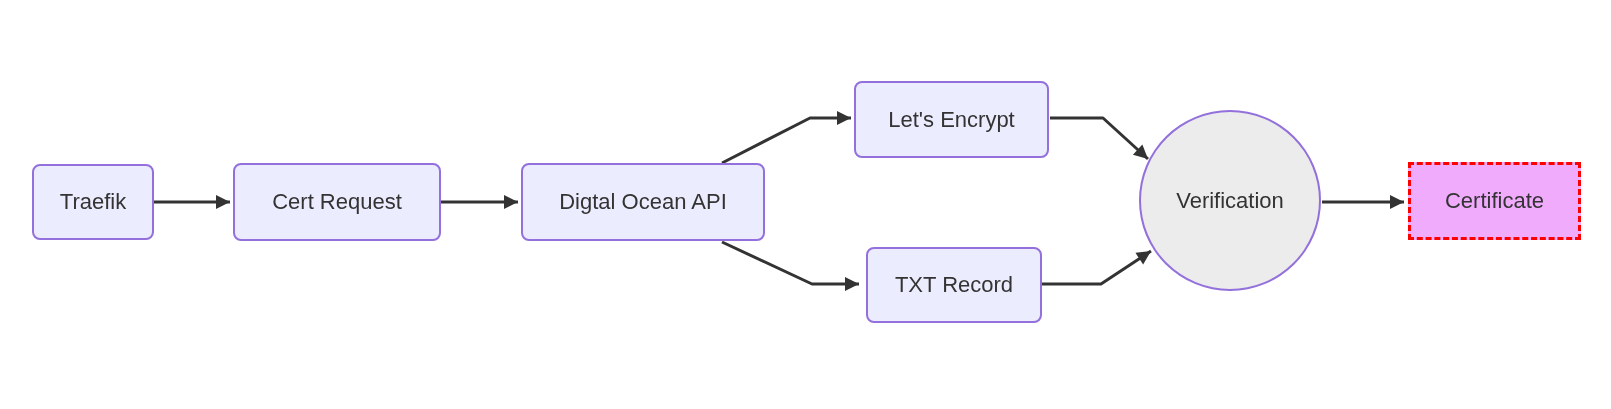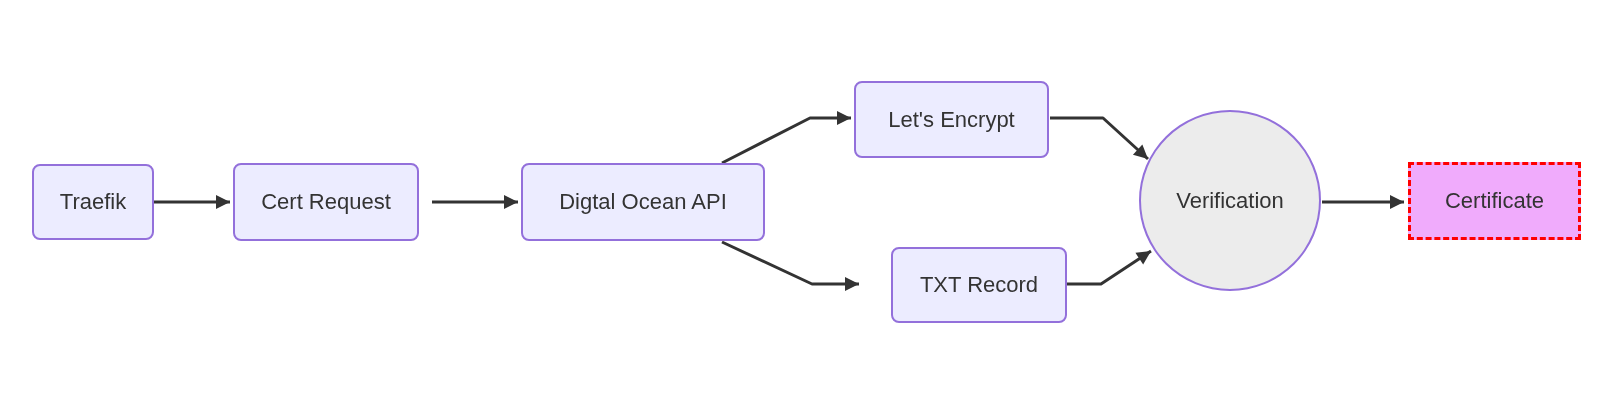--- a/index.html
+++ b/index.html
@@ -43,24 +43,24 @@
     background: #ECECEC;
     border: 2px solid #9370DB;
     border-radius: 50%;
   }
   .node.dashed {
     background: #f0abfc;
     border: 3px dashed #ff0000;
     border-radius: 0;
   }
   #node-traefik        { left: 23px;   top: 164px; width: 122px; height: 76px; margin-left: 9px; }
-  #node-cert-request   { left: 233px;  top: 163px; width: 186px; height: 78px; }
+  #node-cert-request   { left: 233px;  top: 163px; width: 208px; height: 78px; }
   #node-digital-ocean  { left: 521px;  top: 163px; width: 244px; height: 78px; }
   #node-lets-encrypt   { left: 854px;  top: 81px;  width: 195px; height: 77px; }
-  #node-txt-record     { left: 891px;  top: 247px; width: 176px; height: 76px; }
+  #node-txt-record     { left: 866px;  top: 247px; width: 176px; height: 76px; }
   #node-verification   { left: 1139px; top: 110px; width: 182px; height: 181px; text-align: center; }
   #node-certificate    { left: 1408px; top: 162px; width: 173px; height: 78px; }
 </style>
 </head>
 <body>
 
 <div class="stage">
 
   <svg class="edges-layer" width="1611" height="409" viewBox="0 0 1611 409" xmlns="http://www.w3.org/2000/svg">
     <defs>

